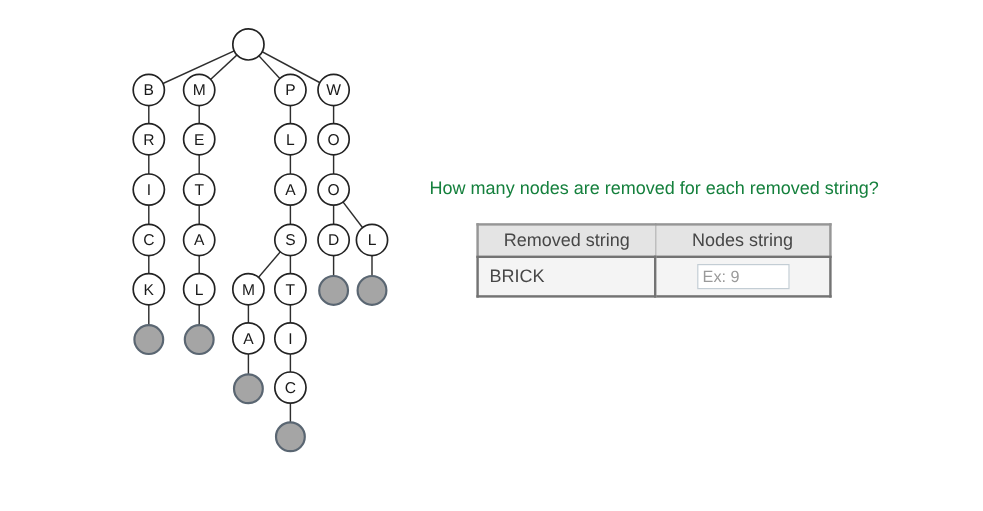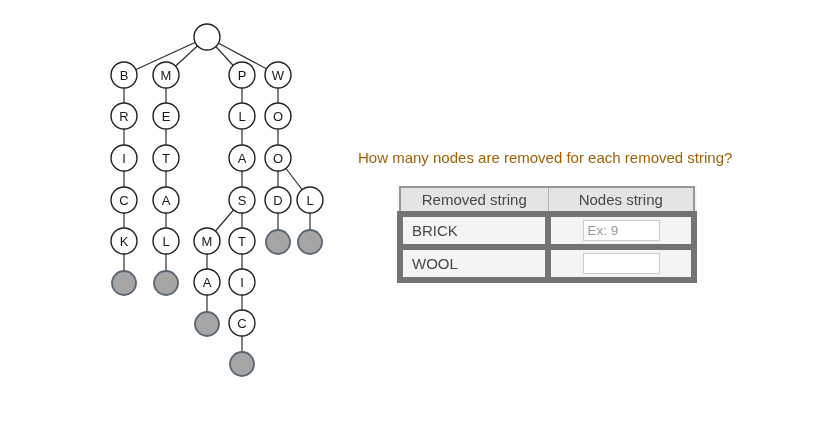--- a/index.html
+++ b/index.html
@@ -16,21 +16,21 @@
   }
   #trie text {
     font-family: "Liberation Sans", sans-serif;
     font-size: 13px;
   }
   .question {
     position: absolute;
     left: 358px; top: 150px;
     font-size: 15px;
     line-height: 16px;
-    color: #a16207;
+    color: #15803d;
   }
   .answer-table {
     position: absolute;
     left: 397px; top: 186px;
     border-collapse: collapse;
     border: 2px solid #969696;
     background: #f4f4f4;
   }
   .answer-table th {
     background: #e4e4e4;
@@ -38,21 +38,21 @@
     font-size: 15px;
     color: #474747;
     height: 27px;
     border: 1px solid #b3b3b3;
     text-align: center;
     padding: 0;
   }
   .answer-table td {
     font-size: 15px;
     color: #474747;
-    border: 6px solid #737373;
+    border: 2px solid #737373;
     height: 33px;
     background: #f4f4f4;
     padding: 0;
   }
   .col-string { width: 148px; }
   .col-input  { width: 146px; }
   td.col-string { padding-left: 9px; text-align: left; }
   td.col-input  { text-align: center; }
   .answer-input {
     width: 77px; height: 21px;
@@ -166,20 +166,14 @@
       <th class="col-input">Nodes string</th>
     </tr>
   </thead>
   <tbody>
     <tr>
       <td class="col-string">BRICK</td>
       <td class="col-input">
         <input class="answer-input" type="text" placeholder="Ex: 9" style="">
       </td>
     </tr>
-    <tr>
-      <td class="col-string">WOOL</td>
-      <td class="col-input">
-        <input class="answer-input" type="text" placeholder="" style="">
-      </td>
-    </tr>
   </tbody>
 </table>
 
 </body></html>

